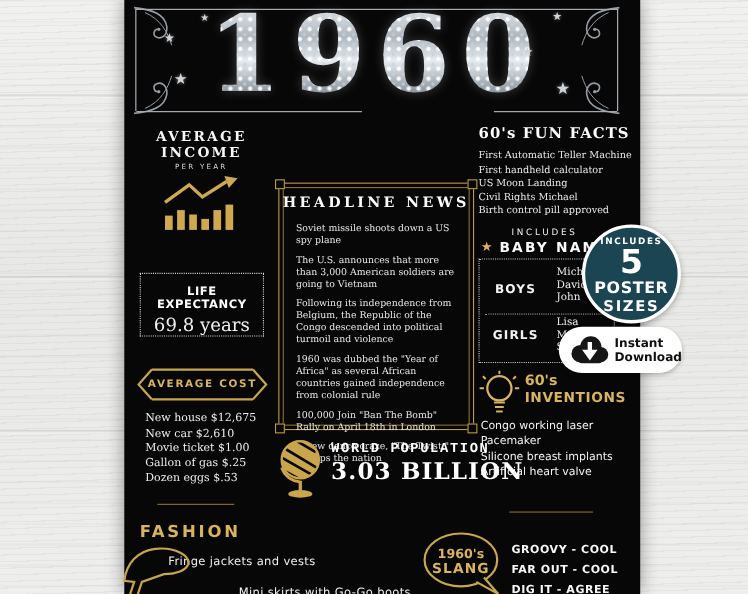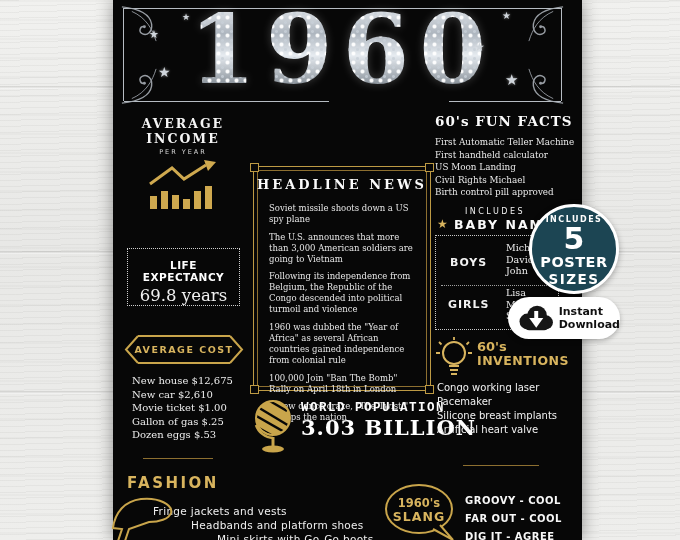--- a/index.html
+++ b/index.html
@@ -173,21 +173,20 @@
         <div>New car $2,610</div>
         <div>Movie ticket $1.00</div>
         <div>Gallon of gas $.25</div>
         <div>Dozen eggs $.53</div>
       </div>
     </div>
 
     <div class="divider" style="left:30px;top:458px;width:70px"></div>
     <div class="fashion-title">FASHION</div>
     <div class="fash-line" style="left:40px;top:505px">Fringe jackets and vests</div>
-    <div class="fash-line" style="left:78px;top:519px">Headbands and platform shoes</div>
     <div class="fash-line" style="left:104px;top:533px">Mini skirts with Go-Go boots</div>
     <svg class="abs" style="left:-4px;top:492px" width="76" height="52" viewBox="0 0 76 52">
       <path d="M4 36 C6 20 16 9 32 7 C50 5 64 13 62 21 C60 27 50 30 40 30 L20 37 L16 49 L9 49 L13 37 Z" fill="none" stroke="#c9a54b" stroke-width="2"></path>
     </svg>
 
     <div class="news">
       <div class="news-inner"></div>
       <div class="knot" style="left:-4px;top:-4px"></div>
       <div class="knot" style="right:-4px;top:-4px"></div>
       <div class="knot" style="left:-4px;bottom:-4px"></div>

